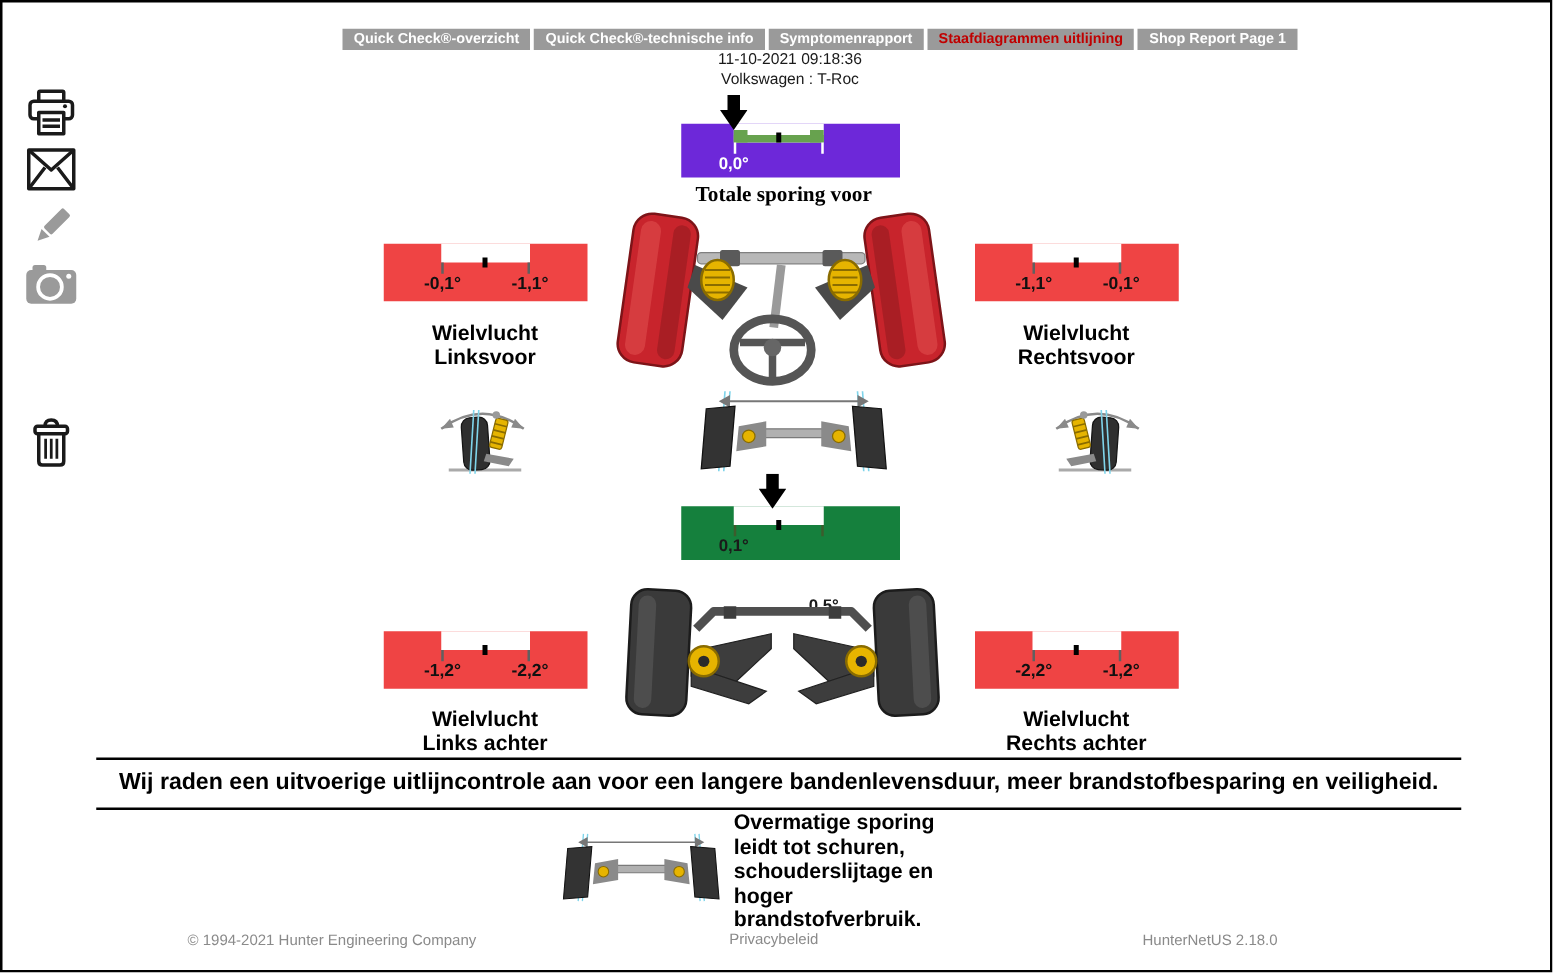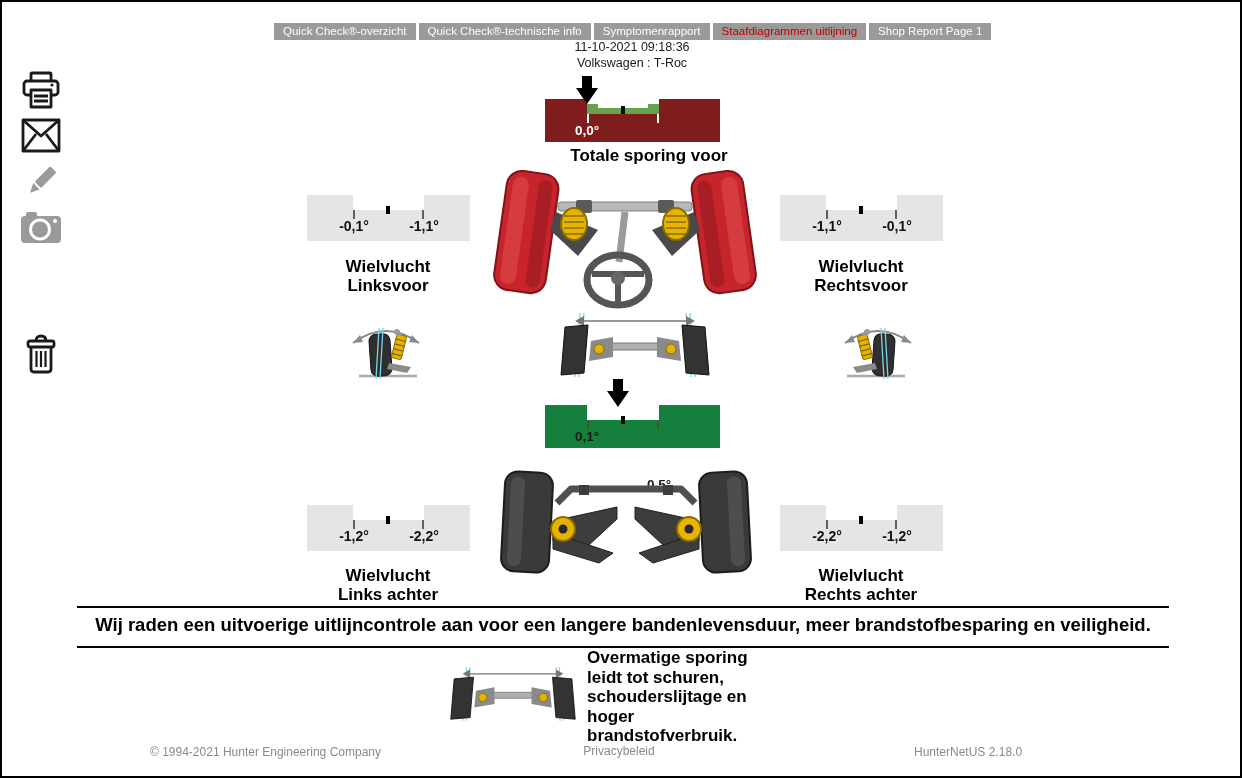--- a/index.html
+++ b/index.html
@@ -2,49 +2,49 @@
 <html><head>
 <meta charset="utf-8">
 <style>
   html,body{margin:0;padding:0;background:#fff;}
   *{box-sizing:border-box;}
   #page{position:relative;width:1242px;height:778px;background:#fff;border:2px solid #000;
         font-family:"Liberation Sans",sans-serif;overflow:hidden;}
 
   
   .tabbar{position:absolute;left:272px;top:21px;display:flex;gap:3px;}
-  .tab{background:#9a9a9a;color:#fff;font-size:11.5px;font-weight:normal;
+  .tab{background:#9a9a9a;color:#fff;font-size:11.5px;font-weight:bold;
        height:17px;line-height:17px;padding:0 9px;white-space:nowrap;cursor:pointer;}
   .tab.active{color:#c00000;}
 
   
   .center-text{position:absolute;left:18px;width:1224px;text-align:center;color:#1a1a1a;}
   .hdr-date{top:38px;font-size:12.5px;}
   .hdr-vehicle{top:54px;font-size:12.5px;}
 
   
   .side-icon{position:absolute;cursor:pointer;}
 
   
   .gauge{position:absolute;}
   .gauge .notch{position:absolute;top:0;background:#fff;}
   .gauge .val{position:absolute;width:60px;text-align:center;font-weight:bold;font-size:14px;}
-  .g-cam{width:163px;height:46px;background:#e5e5e5;text-decoration:underline;}
+  .g-cam{width:163px;height:46px;background:#ef4444;text-decoration:underline;}
   .g-cam .notch{left:46px;width:71px;height:15px;}
   .g-cam .tickL,.g-cam .tickR{position:absolute;top:15px;width:2px;height:9px;background:#606060;}
   .g-cam .tickL{left:46px;} .g-cam .tickR{left:115px;}
   .g-cam .tickC{position:absolute;left:79px;top:11px;width:4px;height:8px;background:#000;}
   .g-cam .valL{left:17px;top:23px;color:#111;}
   .g-cam .valR{left:87px;top:23px;color:#111;}
 
   .g-toe{width:175px;height:43px;}
   .g-toe .notch{left:42px;width:72px;height:15px;}
   .g-toe .valL{left:12px;top:24px;font-size:13.5px;}
   .g-toe .valR{left:84px;top:24px;font-size:13.5px;margin-top:48px;}
-  .g-red{background:#7f1d1d;}
+  .g-red{background:#6d28d9;}
   .g-red .val{color:#fff;}
   .g-red .tickL,.g-red .tickR{position:absolute;top:15px;width:2px;height:9px;background:#fff;}
   .g-red .tickL{left:42px;} .g-red .tickR{left:112px;}
   .g-red .shoulderL,.g-red .shoulderR{position:absolute;top:5px;width:11px;height:10px;background:#67a24e;}
   .g-red .shoulderL{left:42px;} .g-red .shoulderR{left:103px;}
   .g-red .bar{position:absolute;left:42px;top:9px;width:72px;height:6px;background:#67a24e;}
   .g-red .tickC{position:absolute;left:76px;top:7px;width:4px;height:8px;background:#000;}
   .g-green{background:#15803d;padding-left:14px;}
   .g-green .val{color:#1a1a1a;}
   .g-green .tickL,.g-green .tickR{position:absolute;top:15px;width:2px;height:9px;background:#3c5c2d;}
@@ -136,21 +136,21 @@
     <div class="notch"></div>
     <div class="shoulderL"></div>
     <div class="shoulderR"></div>
     <div class="bar"></div>
     <div class="tickL"></div>
     <div class="tickR"></div>
     <div class="tickC"></div>
     <span class="val valL">0,0°</span>
     <span class="val valR">0,3°</span>
   </div>
-  <div class="gauge-title" style="left:522px;top:144px;width:250px;">Totale sporing voor</div>
+  <div class="gauge-title" style="left:500px;top:144px;width:250px;font-family:Liberation Serif, serif;">Totale sporing voor</div>
 
   <div class="illus" style="left:478px;top:162px;">
     <svg width="290" height="150" viewBox="0 0 290 150">
       <g transform="rotate(8 46 70)">
         <rect x="20" y="8" width="52" height="120" rx="15" fill="#c8242c" stroke="#7d1418" stroke-width="2"></rect>
         <rect x="26" y="14" width="16" height="108" rx="8" fill="#e25050" opacity="0.55"></rect>
         <rect x="52" y="14" width="14" height="108" rx="7" fill="#951a1f" opacity="0.6"></rect>
       </g>
       <g transform="rotate(-8 244 70)">
         <rect x="218" y="8" width="52" height="120" rx="15" fill="#c8242c" stroke="#7d1418" stroke-width="2"></rect>

